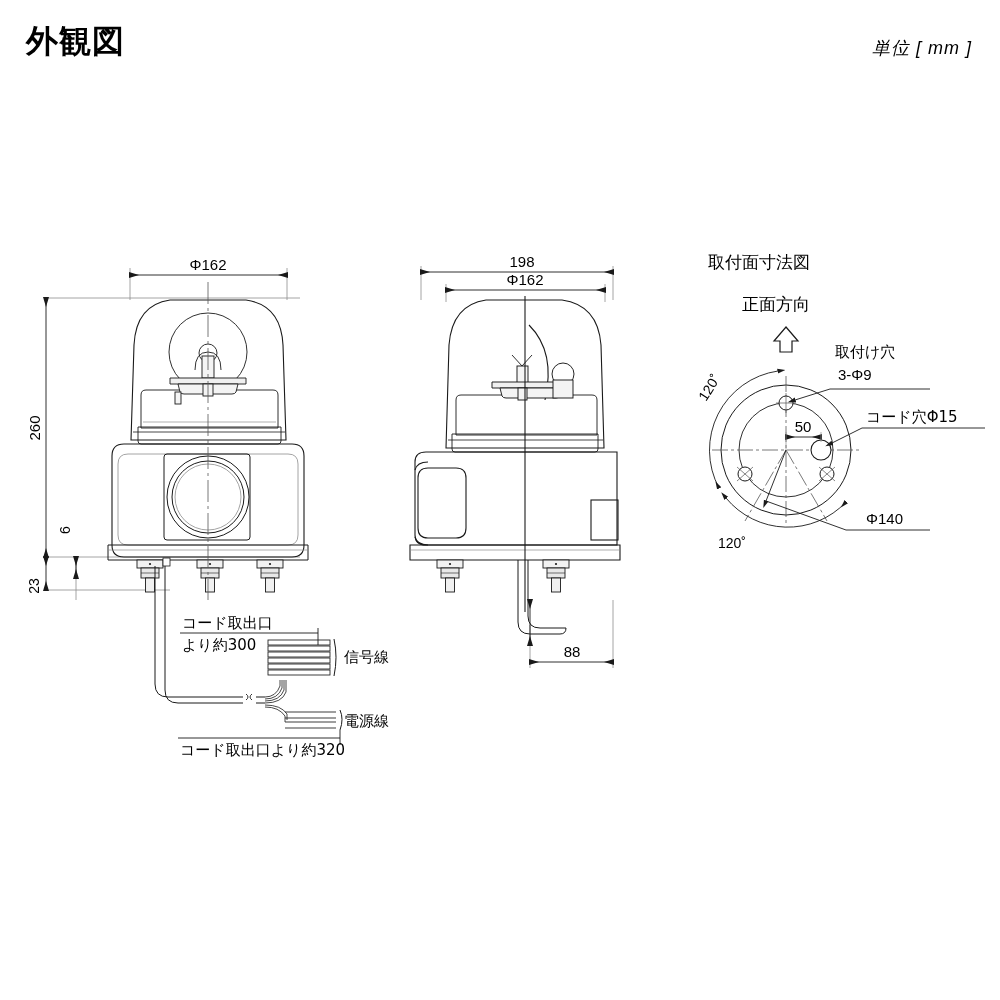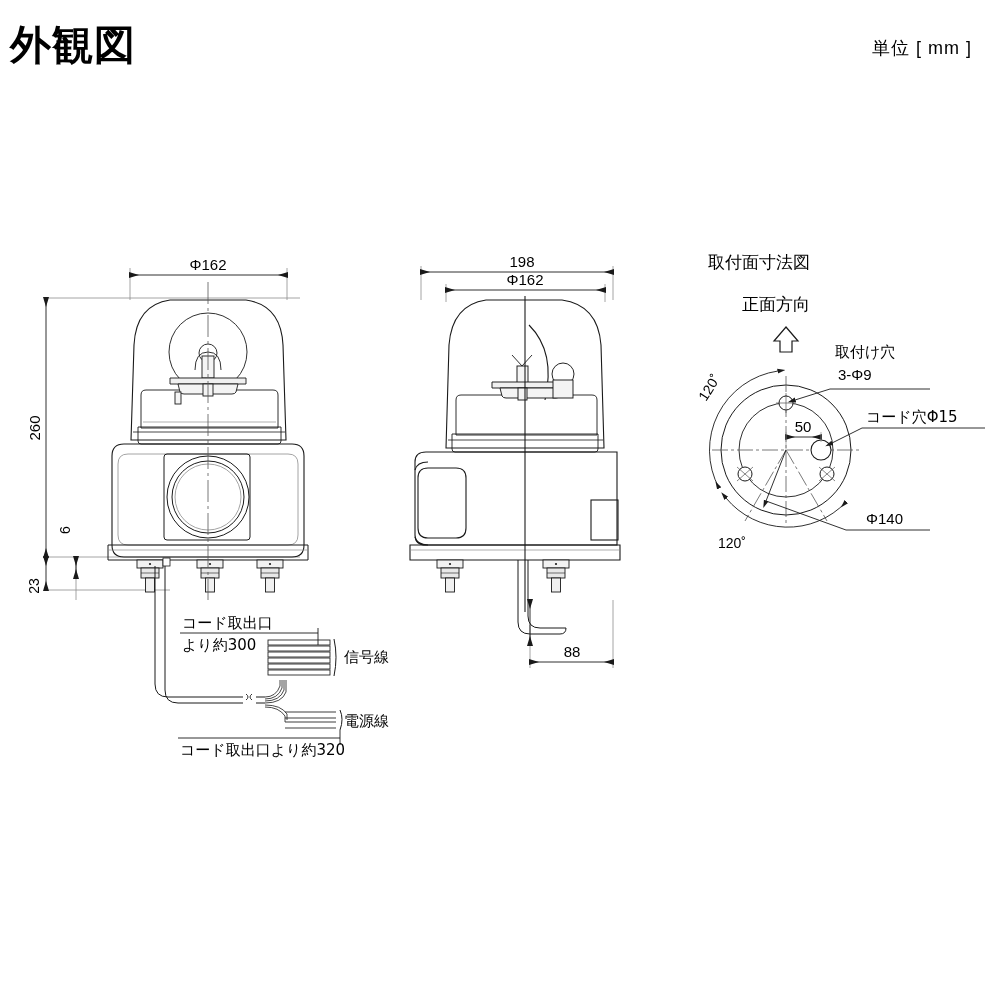--- a/index.html
+++ b/index.html
@@ -3,27 +3,27 @@
 <meta charset="utf-8">
 <style>
   html,body{margin:0;padding:0;}
   body{
     width:1000px;height:1000px;background:#ffffff;
     font-family:"Liberation Sans","DejaVu Sans",sans-serif;
     position:relative;overflow:hidden;
   }
   #root{position:absolute;inset:0;}
   .title{
-    position:absolute;left:10px;top:25px;
-    font-size:41px;font-weight:bold;color:#000;
+    position:absolute;left:26px;top:25px;
+    font-size:32px;font-weight:bold;color:#000;
     letter-spacing:1px;line-height:1;
   }
   .unit{
     position:absolute;right:28px;top:36px;
-    font-size:18px;color:#000;letter-spacing:1px;
+    font-size:18px;color:#000;letter-spacing:1px;font-style:italic;
   }
   svg{position:absolute;left:0;top:0;}
   .dimtxt{font-family:"Liberation Sans","DejaVu Sans",sans-serif;font-size:15px;fill:#000;}
   .dimtxt-s{font-family:"Liberation Sans","DejaVu Sans",sans-serif;font-size:14px;fill:#000;}
   .jtxt{font-family:"DejaVu Sans","Liberation Sans",sans-serif;font-size:15px;fill:#000;}
   .jtxt-b{font-family:"DejaVu Sans","Liberation Sans",sans-serif;font-size:17px;fill:#000;}
 </style>
 </head>
 <body>
 

